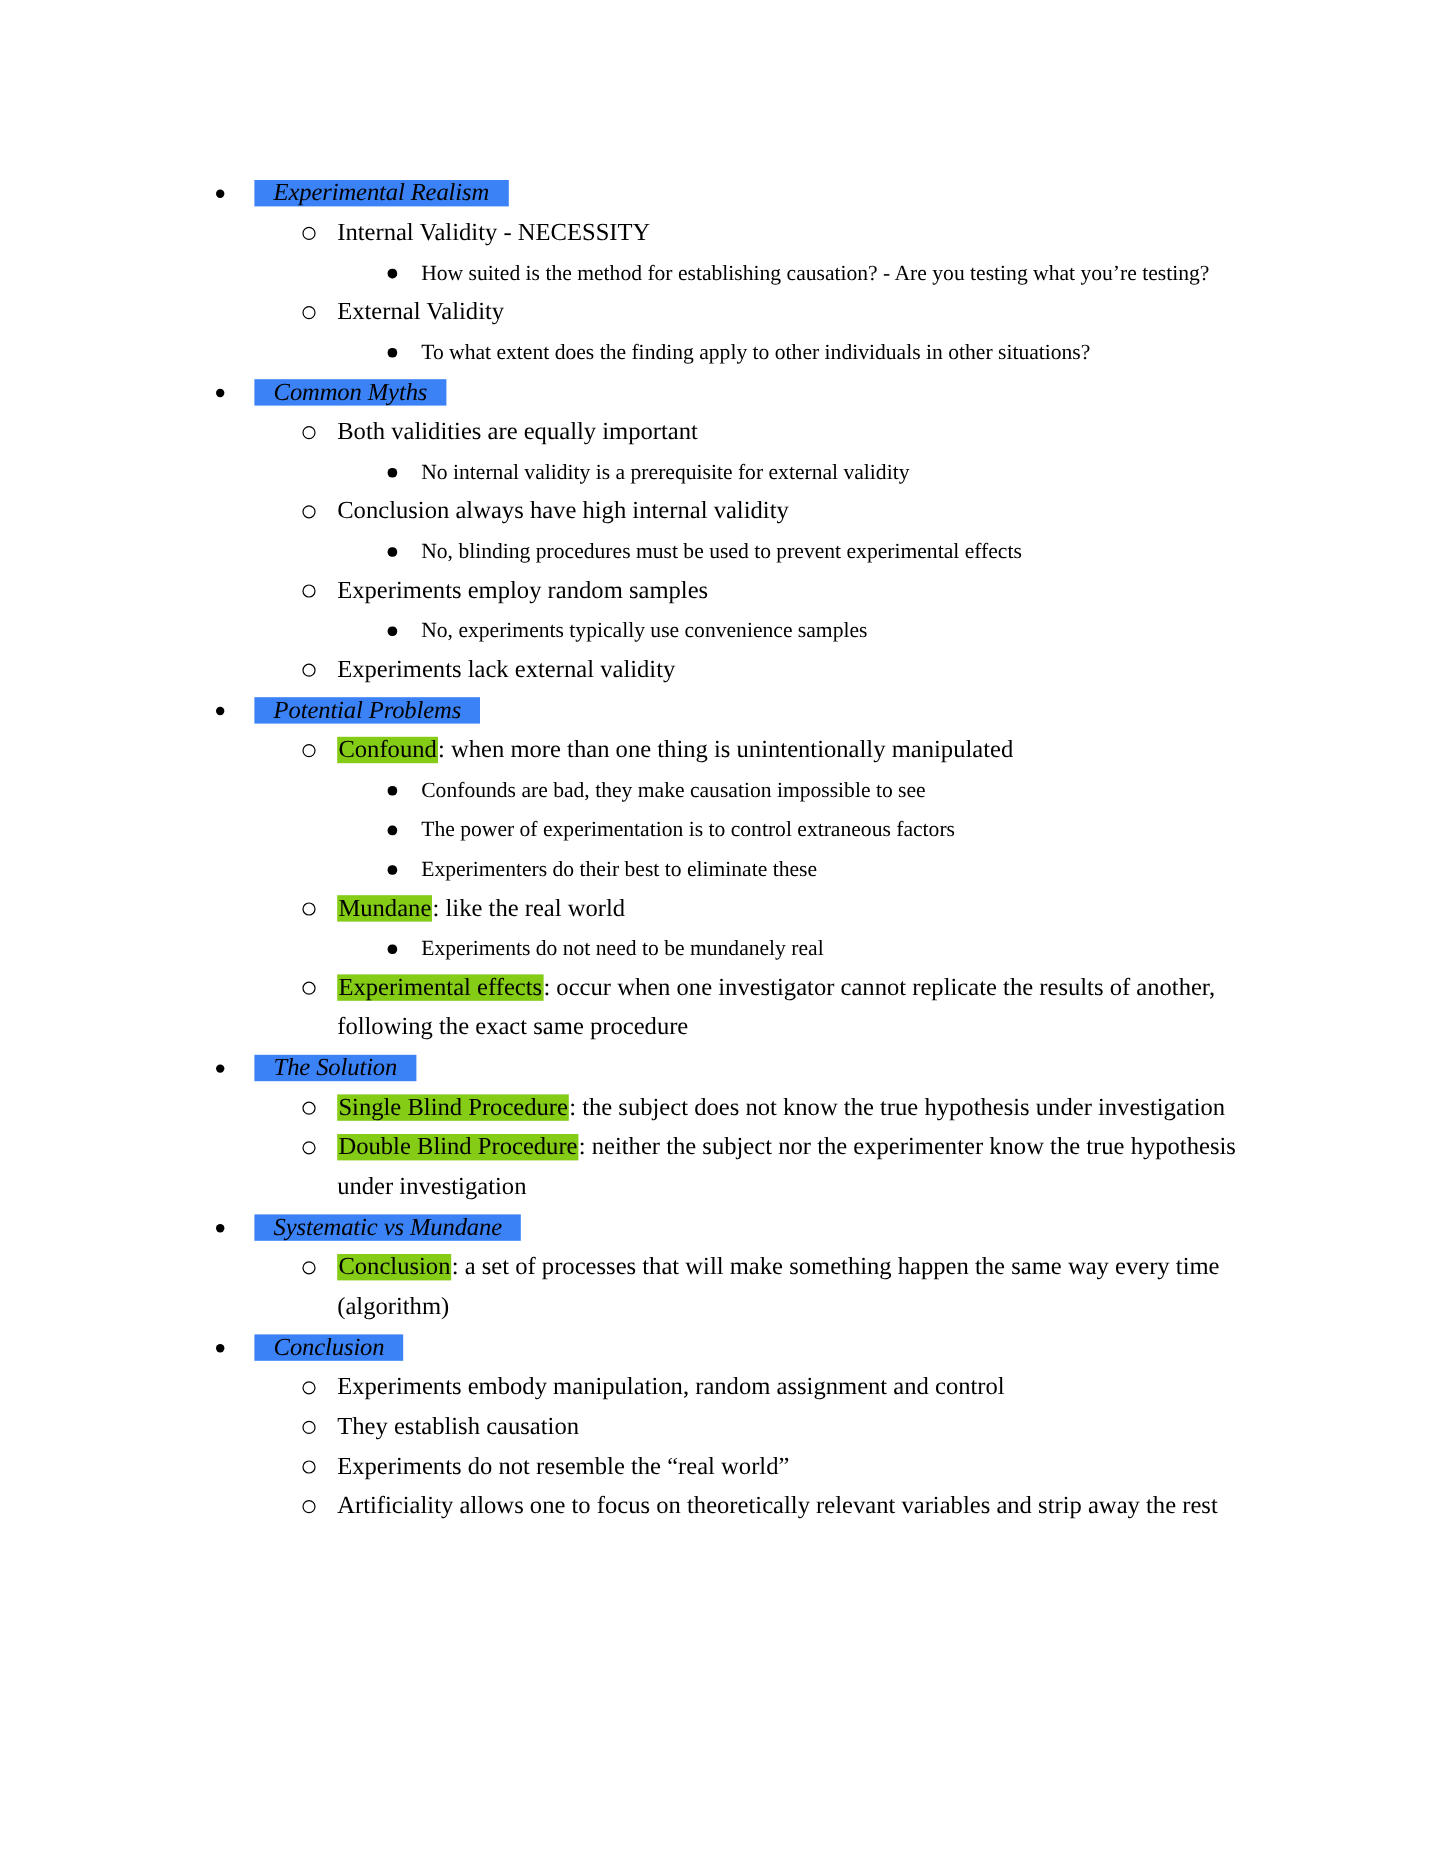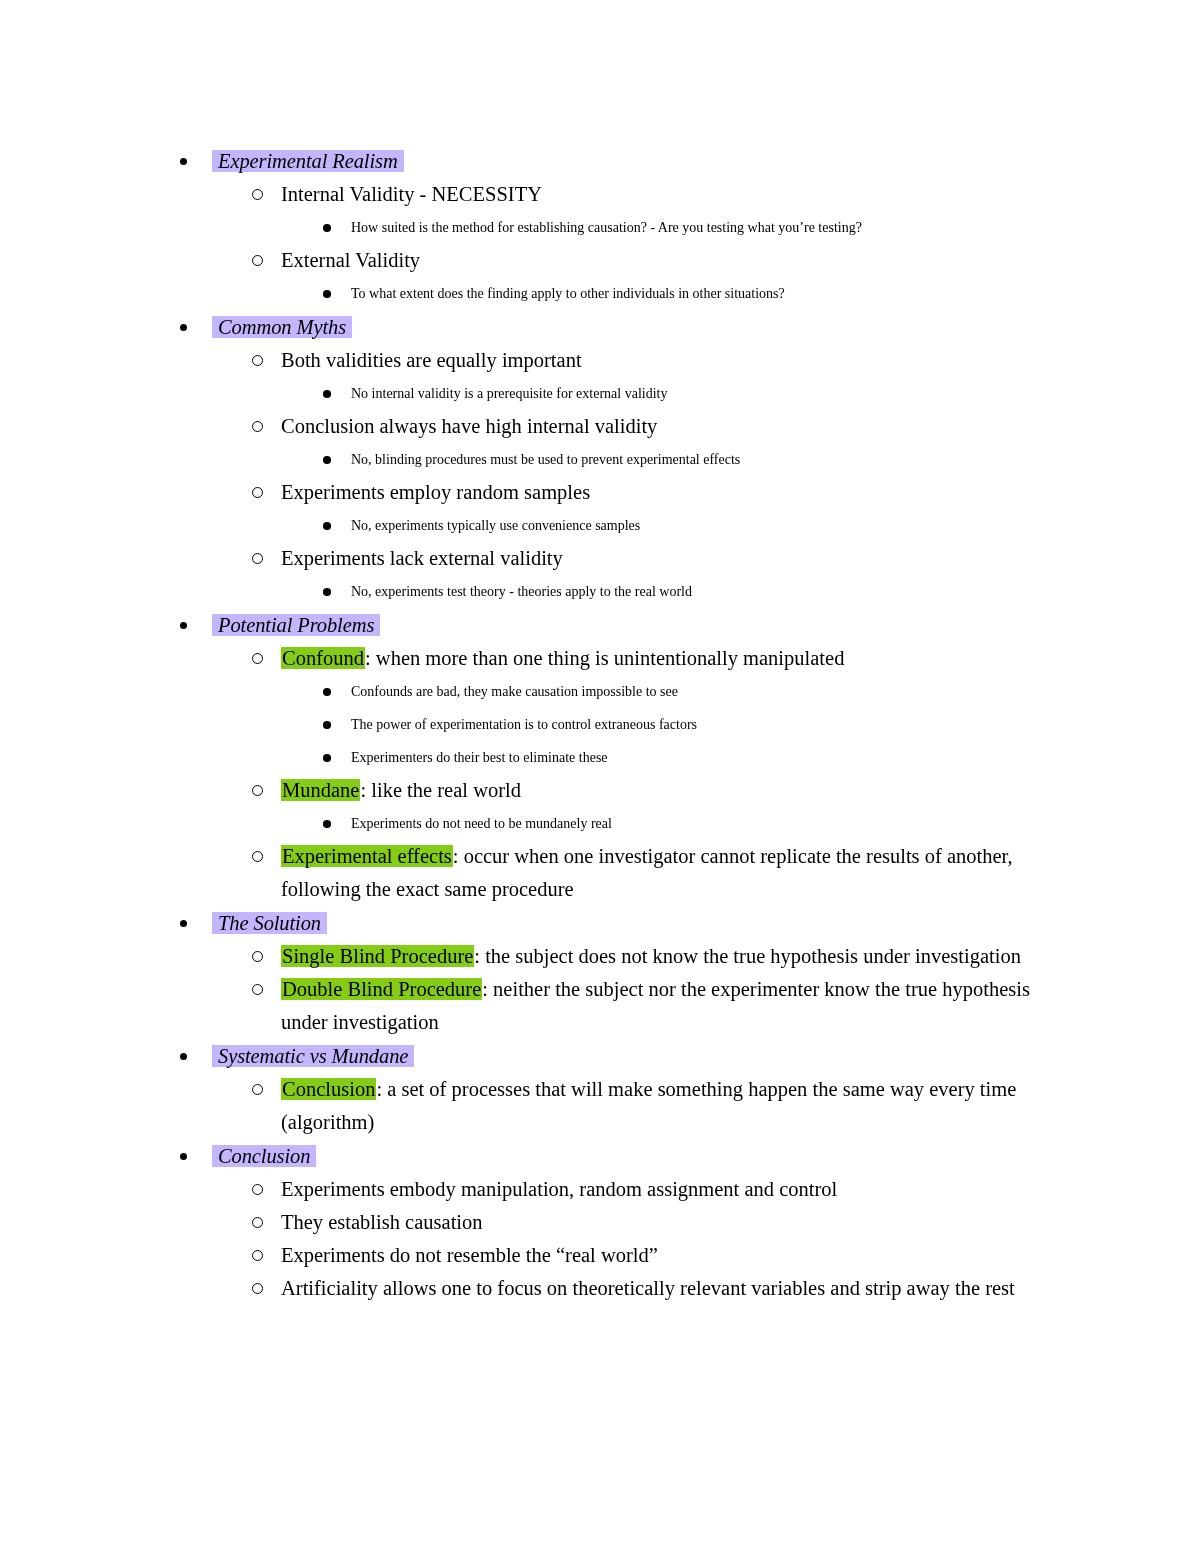--- a/index.html
+++ b/index.html
@@ -81,37 +81,37 @@
   
   .l3-list {
     list-style: none;
     margin: 0;
     padding: 0;
   }
   .l3 {
     position: relative;
     padding-left: 70px;
     margin: 0;
-    font-size: 14px;
+    font-size: 18px;
     line-height: 33px;
   }
   .l3 > .bullet-disc {
     position: absolute;
     left: 42px;
     top: 13px;
     width: 7.5px;
     height: 7.5px;
     border-radius: 50%;
     background: #000000;
   }
 
   
   .hl-header {
-    background-color: #c4b5fd;
-    padding: 0 6px;
+    background-color: #3b82f6;
+    padding: 0 16px;
     text-align: right;
   }
   .hl-term {
     background-color: #84cc16;
     padding: 0 1px;
   }
 </style>
 </head>
 <body>
 
@@ -129,21 +129,21 @@
           <li class="l2"><span class="bullet-circle"></span><span>Both validities are equally important</span><ul class="l3-list">
               <li class="l3"><span class="bullet-disc"></span><span>No internal validity is a prerequisite for external validity</span></li>
             </ul></li>
           <li class="l2"><span class="bullet-circle"></span><span>Conclusion always have high internal validity</span><ul class="l3-list">
               <li class="l3"><span class="bullet-disc"></span><span>No, blinding procedures must be used to prevent experimental effects</span></li>
             </ul></li>
           <li class="l2"><span class="bullet-circle"></span><span>Experiments employ random samples</span><ul class="l3-list">
               <li class="l3"><span class="bullet-disc"></span><span>No, experiments typically use convenience samples</span></li>
             </ul></li>
           <li class="l2"><span class="bullet-circle"></span><span>Experiments lack external validity</span><ul class="l3-list">
-              <li class="l3"><span class="bullet-disc"></span><span>No, experiments test theory - theories apply to the real world</span></li>
+              <li class="l3"><span class="bullet-disc"></span></li>
             </ul></li>
         </ul></li>
       <li class="l1"><span class="bullet-disc"></span><span class="l1-title hl-header">Potential Problems</span><ul class="l2-list">
           <li class="l2"><span class="bullet-circle"></span><span class="hl-term">Confound</span><span>: when more than one thing is unintentionally manipulated</span><ul class="l3-list">
               <li class="l3"><span class="bullet-disc"></span><span>Confounds are bad, they make causation impossible to see</span></li>
               <li class="l3"><span class="bullet-disc"></span><span>The power of experimentation is to control extraneous factors</span></li>
               <li class="l3"><span class="bullet-disc"></span><span>Experimenters do their best to eliminate these</span></li>
             </ul></li>
           <li class="l2"><span class="bullet-circle"></span><span class="hl-term">Mundane</span><span>: like the real world</span><ul class="l3-list">
               <li class="l3"><span class="bullet-disc"></span><span>Experiments do not need to be mundanely real</span></li>

